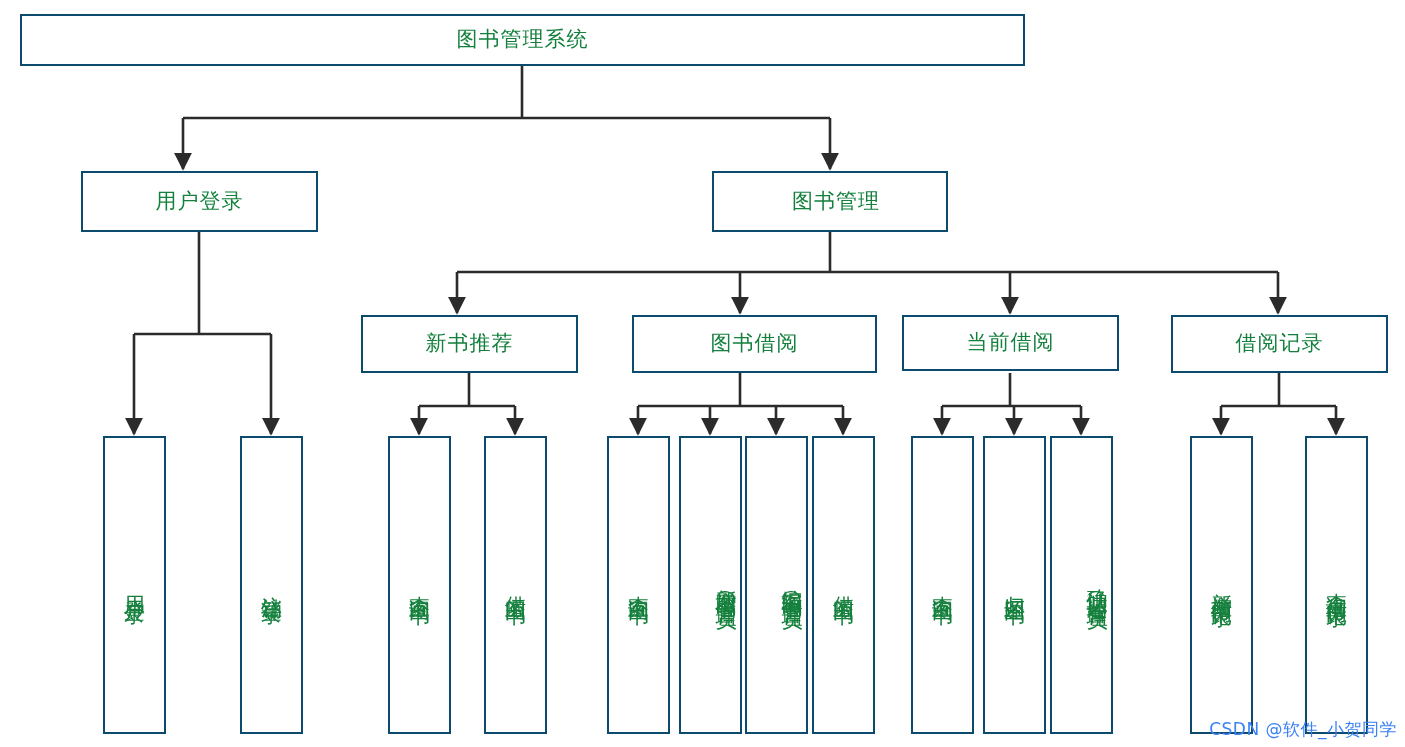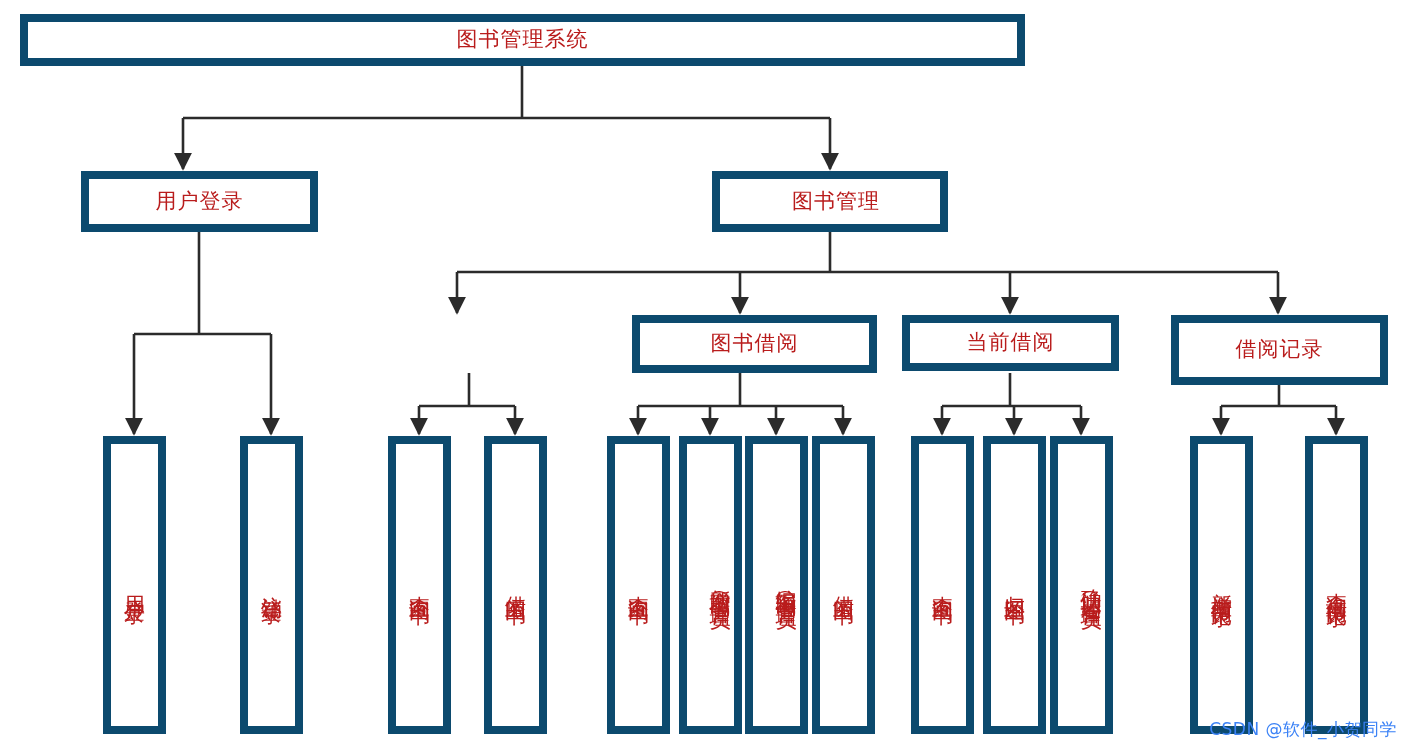--- a/index.html
+++ b/index.html
@@ -21,26 +21,26 @@
     position: absolute;
     left: 0;
     top: 0;
     width: 1405px;
     height: 747px;
     pointer-events: none;
   }
   .node {
     position: absolute;
     box-sizing: border-box;
-    border: 8px solid #0c4a6e;
+    border: 2px solid #0c4a6e;
     background: #ffffff;
     display: flex;
     align-items: center;
     justify-content: center;
-    color: #b91c1c;
+    color: #15803d;
   }
   .node.horiz {
     font-size: 21px;
     letter-spacing: 1px;
     line-height: 1.2;
   }
   .node.vert {
     writing-mode: vertical-rl;
     text-orientation: upright;
     font-size: 21px;
@@ -118,27 +118,30 @@
     <span>图书管理系统</span>
   </div>
 
   <div class="node horiz" id="node-user-login" style="left: 81px; top: 171px; width: 237px; height: 61px;">
     <span>用户登录</span>
   </div>
   <div class="node horiz" id="node-book-manage" style="left: 712px; top: 171px; width: 236px; height: 61px; padding-left: 12px;">
     <span>图书管理</span>
   </div>
 
+  <div class="node horiz" id="node-new-book-recommend" style="left: 361px; top: 315px; width: 217px; height: 58px;">
+    <span>新书推荐</span>
+  </div>
   <div class="node horiz" id="node-book-borrow" style="left: 632px; top: 315px; width: 245px; height: 58px;">
     <span>图书借阅</span>
   </div>
   <div class="node horiz" id="node-current-borrow" style="left: 902px; top: 315px; width: 217px; height: 56px;">
     <span>当前借阅</span>
   </div>
-  <div class="node horiz" id="node-borrow-record" style="left: 1171px; top: 315px; width: 217px; height: 70px;">
+  <div class="node horiz" id="node-borrow-record" style="left: 1171px; top: 315px; width: 217px; height: 58px;">
     <span>借阅记录</span>
   </div>
 
   <div class="node vert mid" id="node-leaf-user-login" style="left: 103px; top: 436px; width: 63px; height: 298px;">
     <span>用户登录</span>
   </div>
   <div class="node vert mid" id="node-leaf-logout" style="left: 240px; top: 436px; width: 63px; height: 298px;">
     <span>注销登录</span>
   </div>
   <div class="node vert mid" id="node-leaf-query-book-1" style="left: 388px; top: 436px; width: 63px; height: 298px;">

